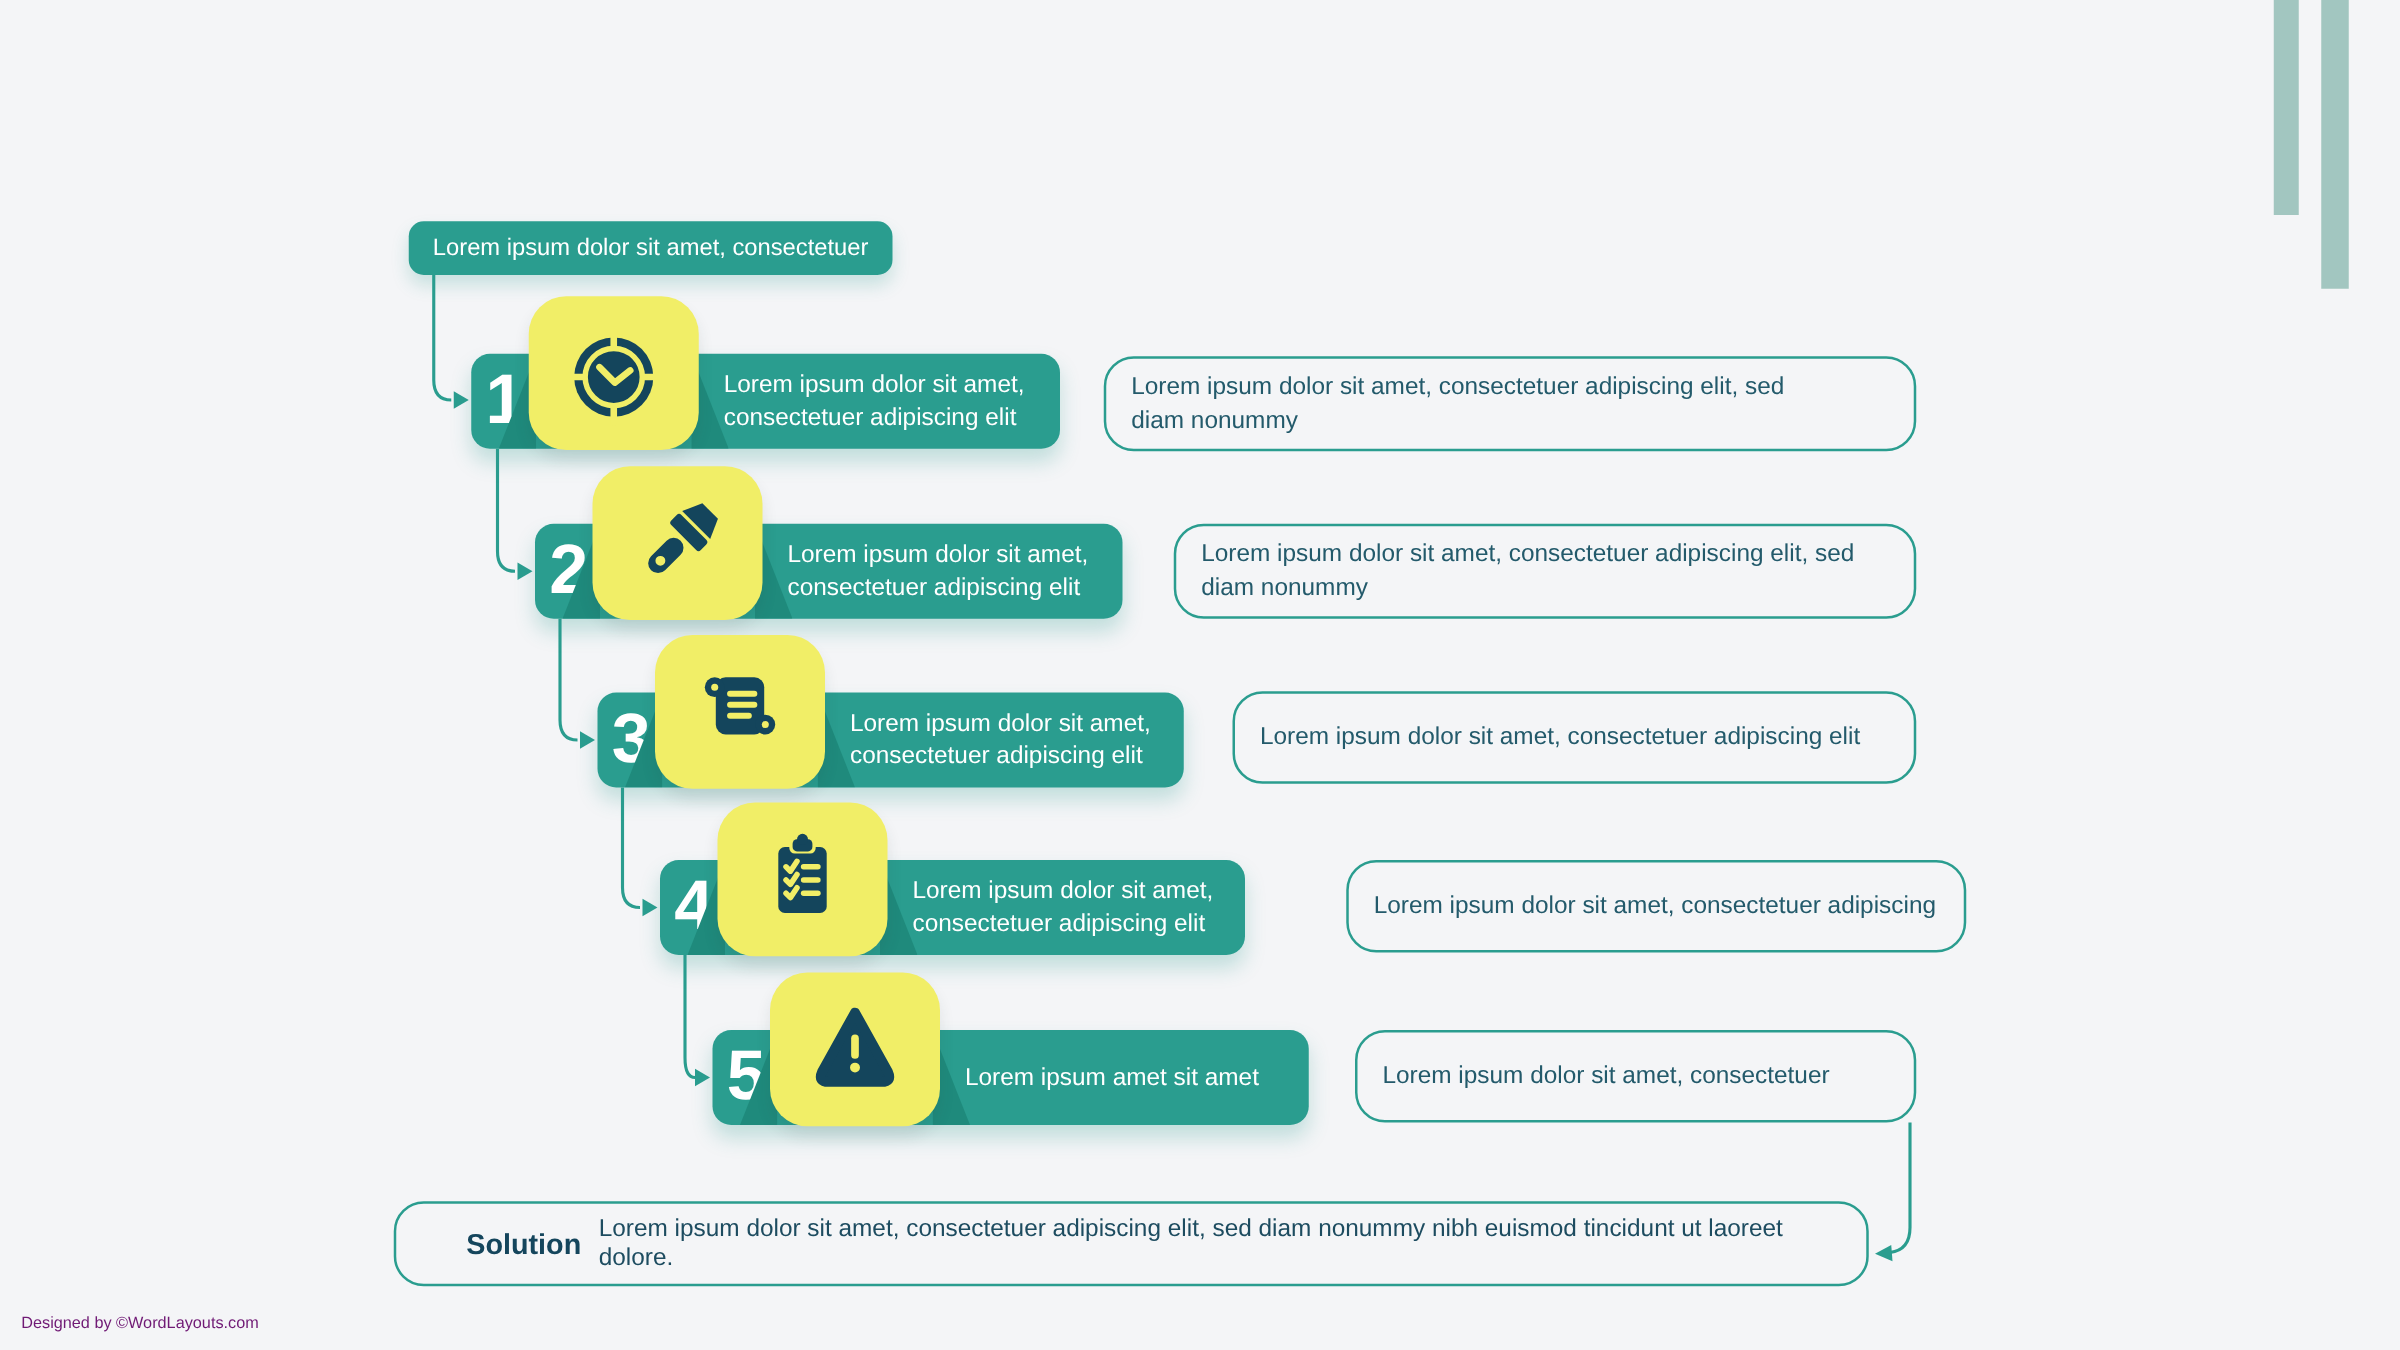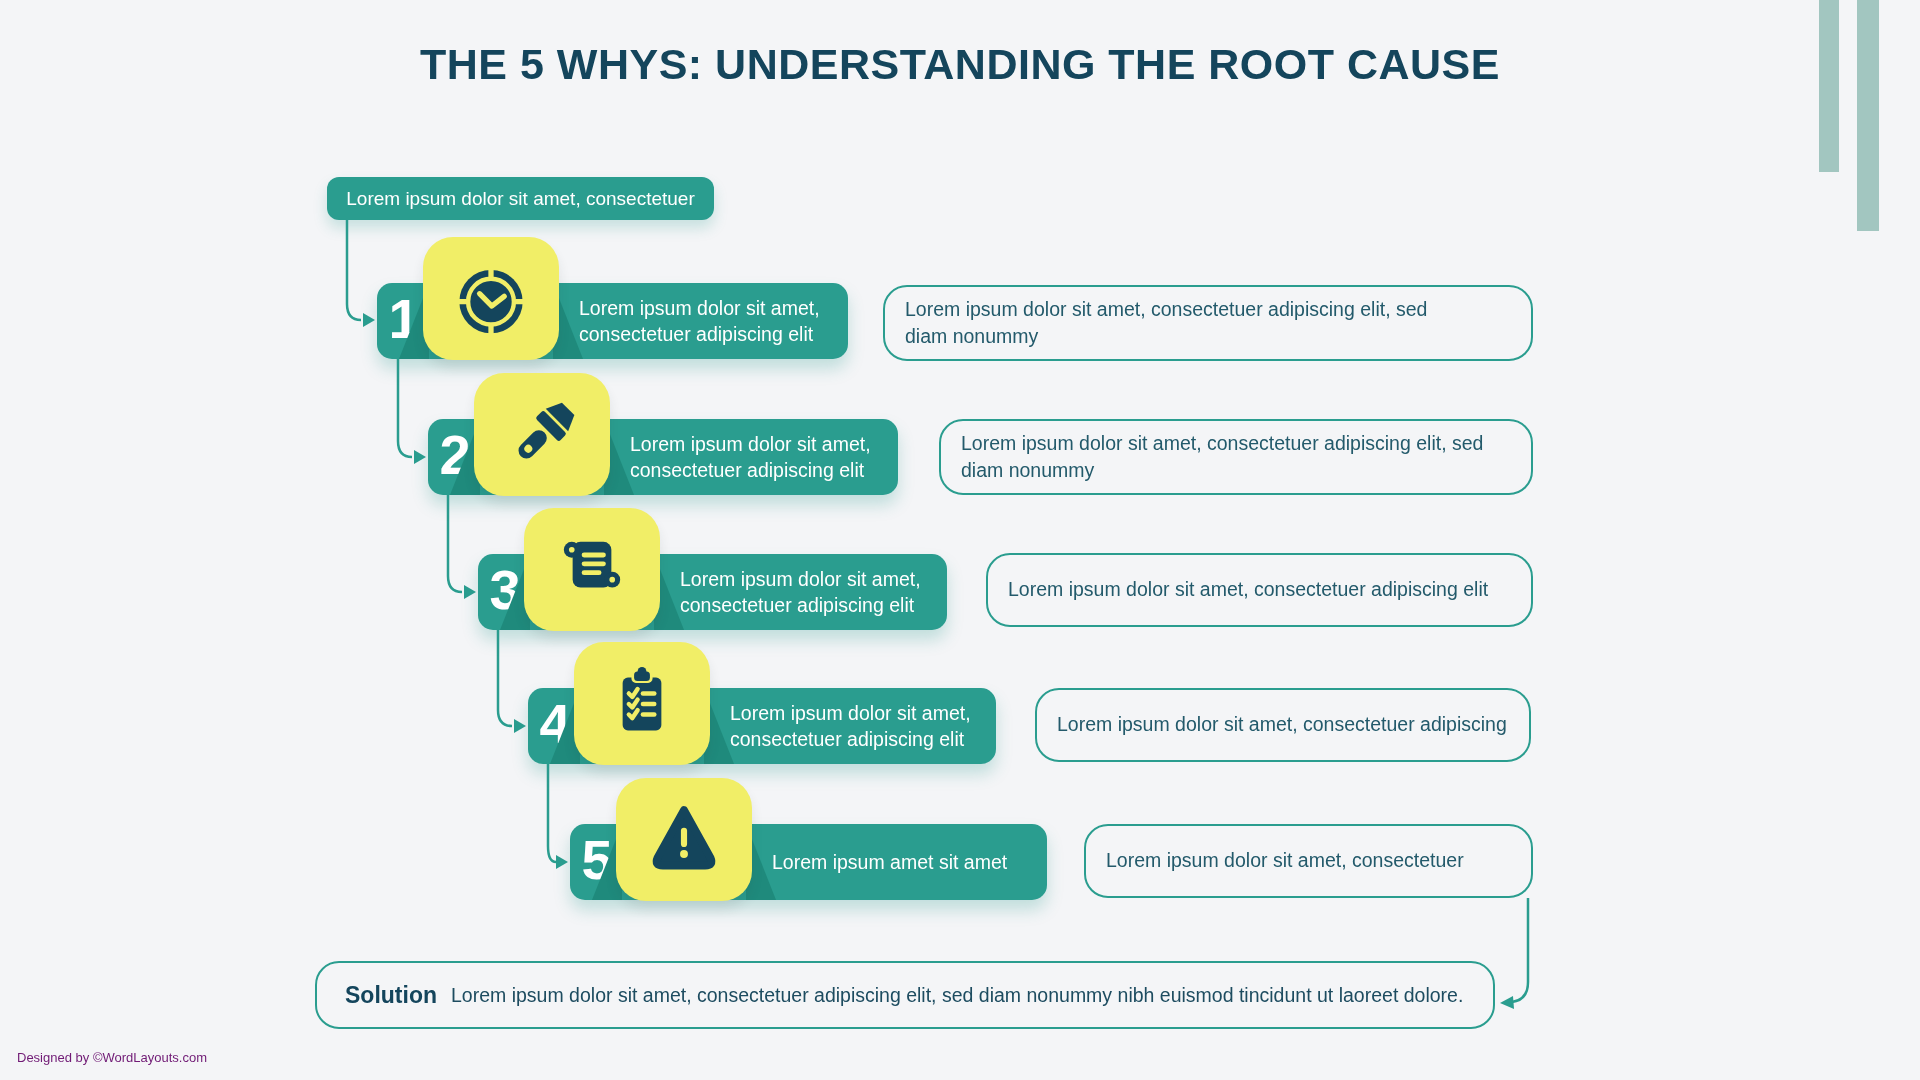--- a/index.html
+++ b/index.html
@@ -55,41 +55,40 @@
   
   .note-box{
     position:absolute;border:2.5px solid #2a9d8f;border-radius:24px;
     display:flex;align-items:center;background:transparent;
     color:#235a6b;font-size:19.5px;line-height:1.4;padding:0 20px;
     box-sizing:border-box;
   }
   .note1{left:883px;top:285px;width:650px;height:76px;}
   .note2{left:939px;top:419px;width:594px;height:76px;}
   .note3{left:986px;top:553px;width:547px;height:74px;}
-  .note4{left:1035px;top:688px;width:496px;height:74px;}
+  .note4{left:1077px;top:688px;width:496px;height:74px;}
   .note5{left:1084px;top:824px;width:449px;height:74px;}
   .note1 span{max-width:560px;display:inline-block;}
   .note2 span{max-width:545px;display:inline-block;}
   
   .solution-box{
     position:absolute;left:315px;top:961px;width:1180px;height:68px;
     border:2.5px solid #2a9d8f;border-radius:24px;box-sizing:border-box;
     display:flex;align-items:center;padding:0 28px;gap:14px;
   }
-  .solution-label{font-size:23px;font-weight:700;color:#14455c;white-space:nowrap;}
+  .solution-label{font-size:23px;font-weight:700;color:#14455c;white-space:nowrap;margin-left:28px;}
   .solution-text{font-size:19.5px;color:#1d4c60;}
   
   .footer-credit{position:absolute;left:17px;top:1050px;font-size:13px;color:#701a75;}
 </style>
 </head>
 <body>
 
 <div class="canvas">
 
-  <div class="page-title">THE 5 WHYS: UNDERSTANDING THE ROOT CAUSE</div>
 
   <div class="deco-bar a"></div>
   <div class="deco-bar b"></div>
 
   <div class="intro-tag">
     <span>Lorem ipsum dolor sit amet, consectetuer</span>
   </div>
 
   <svg class="connectors" viewBox="0 0 1920 1080">
     <g stroke="#2a9d8f" stroke-width="2.5" fill="none">

